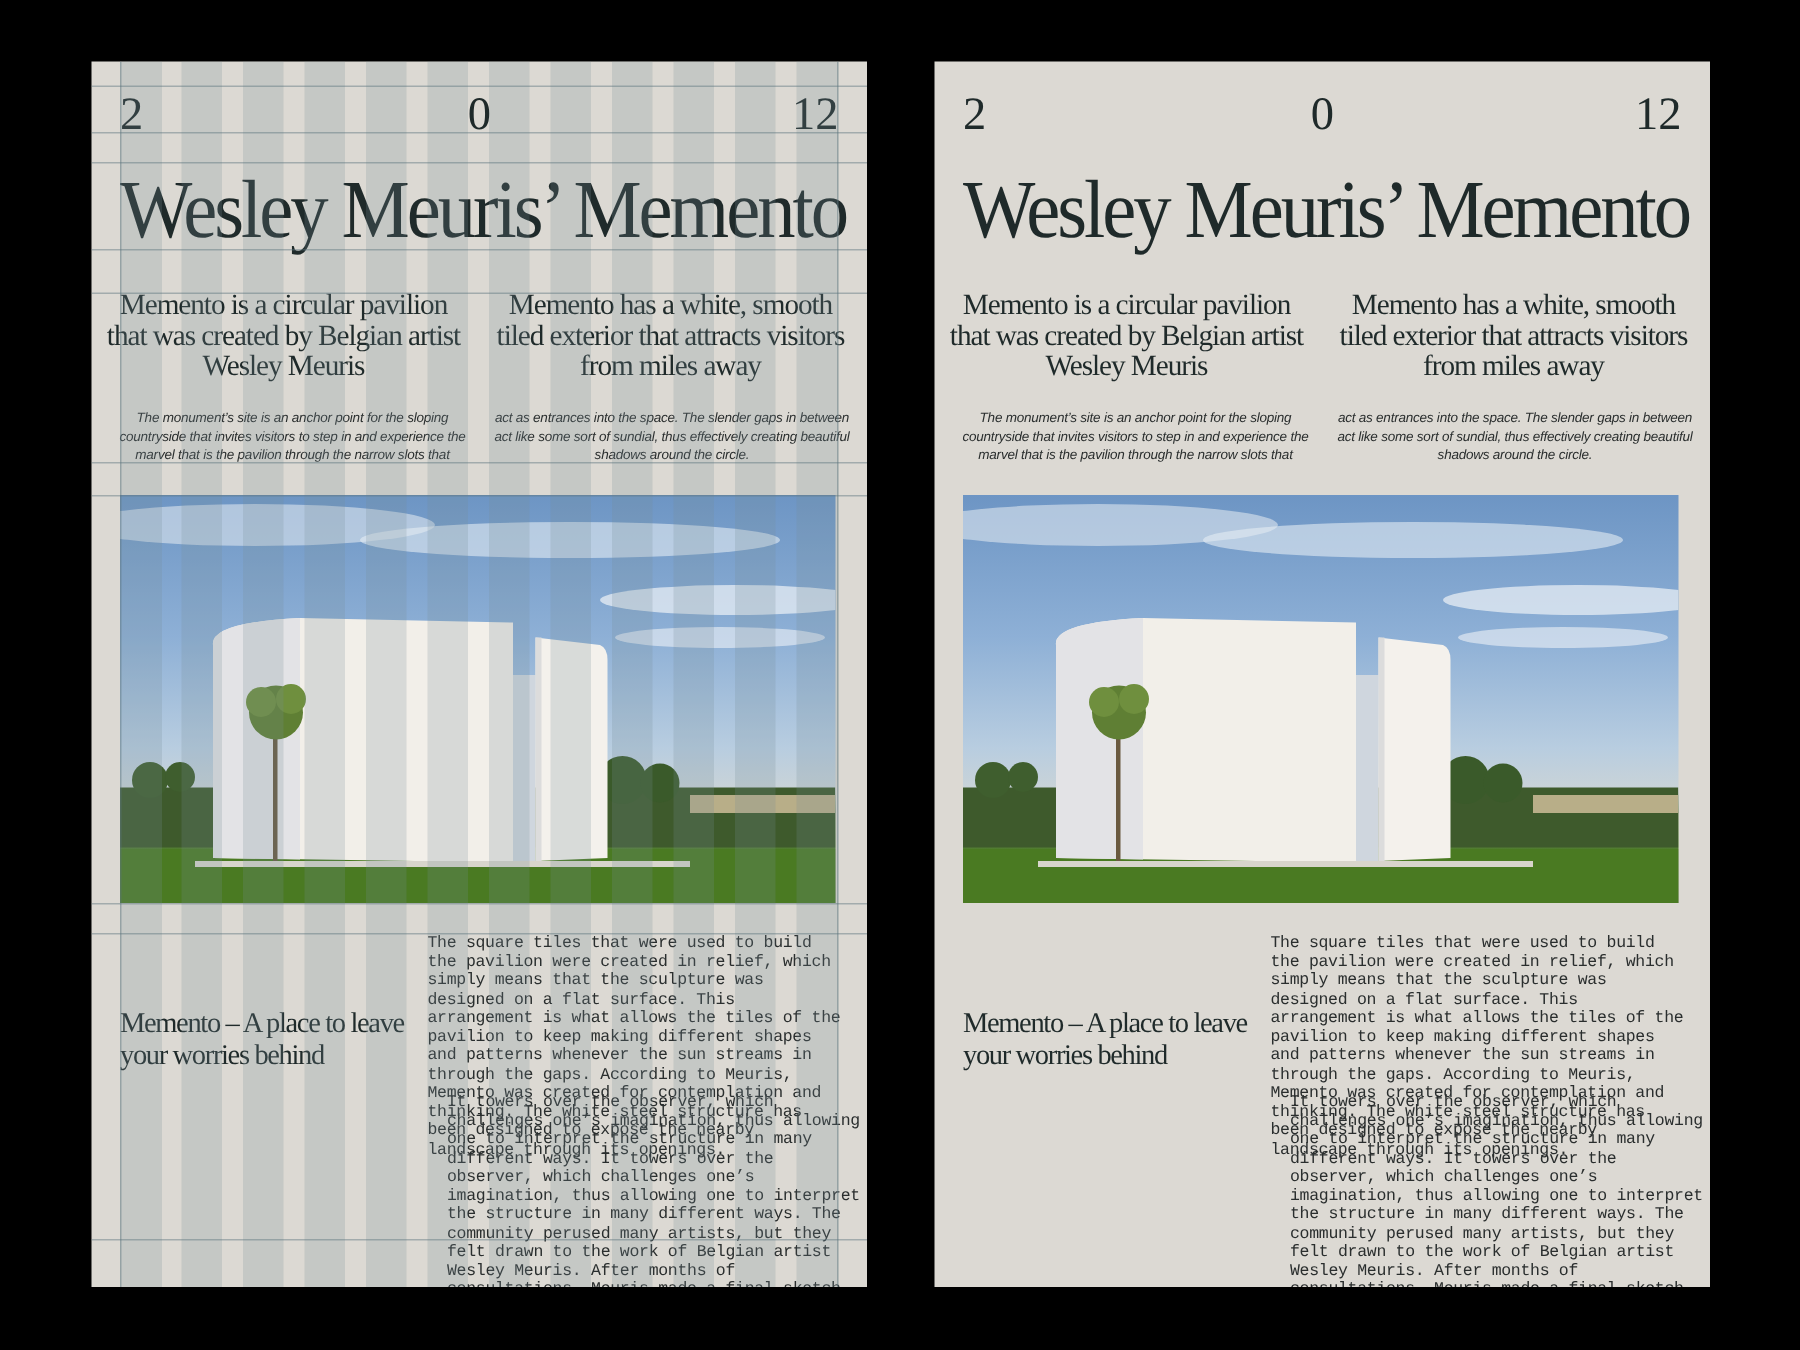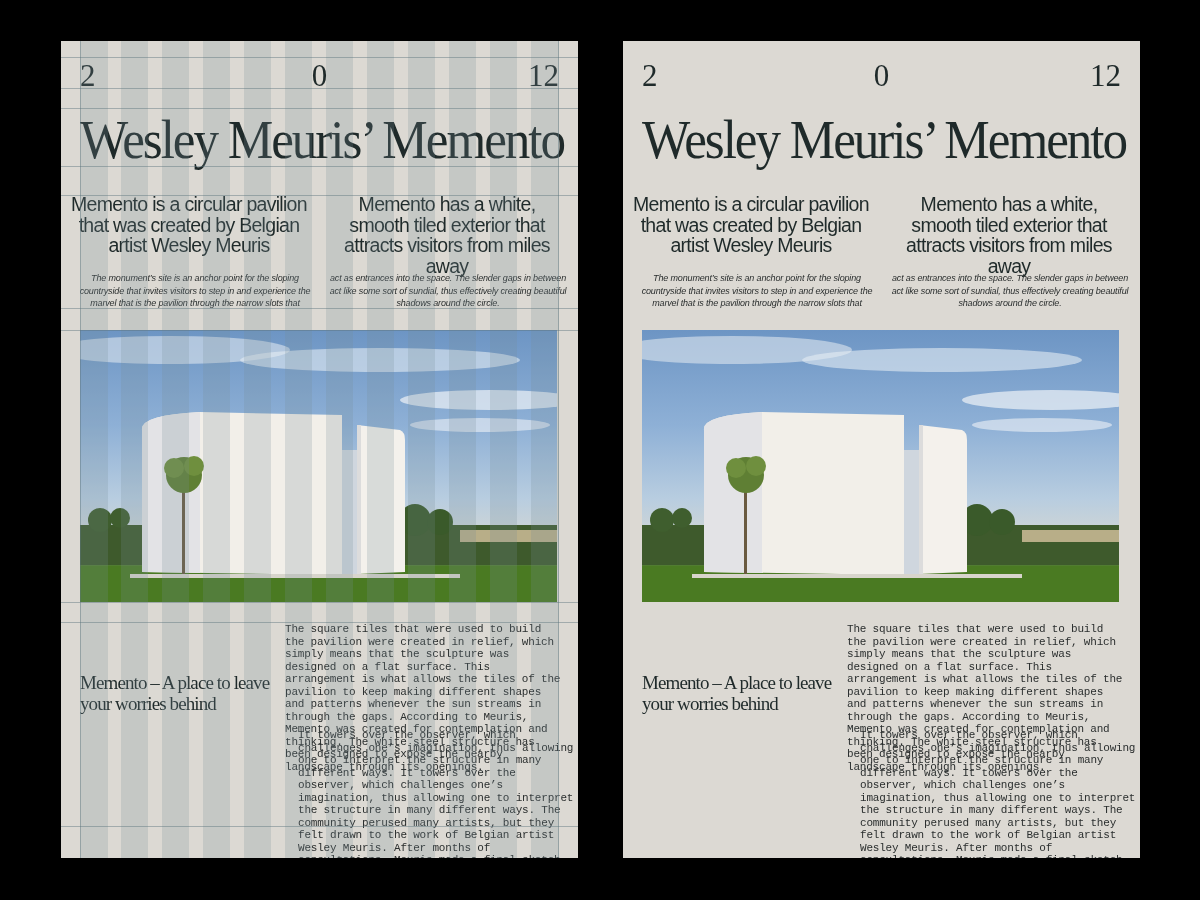--- a/index.html
+++ b/index.html
@@ -39,21 +39,21 @@
   .title {
     position: absolute; top: 68px; left: 19px; right: 19px;
     font-family: "Liberation Serif", "DejaVu Serif", serif;
     font-size: 55px; line-height: 62px; color: #1f2a2a;
     letter-spacing: -2.2px; white-space: nowrap; z-index: 2;
     transform: scaleX(0.93); transform-origin: left top;
   }
 
   .lede {
     position: absolute; top: 153px; width: 236px;
-    font-family: Liberation Sans, sans-serif;
+    font-family: Liberation Serif, serif;
     font-size: 19.5px; line-height: 20.5px; color: #1f2a2a; text-align: center;
     letter-spacing: -0.7px; z-index: 2;
   }
   .lede.l { left: 10px; }
   .lede.r { left: 268px; }
 
   .intro {
     position: absolute; top: 231px; width: 248px;
     font-family: "Liberation Sans", "DejaVu Sans", sans-serif;
     font-size: 9px; line-height: 12.5px; color: #2a2e2e; text-align: center;

